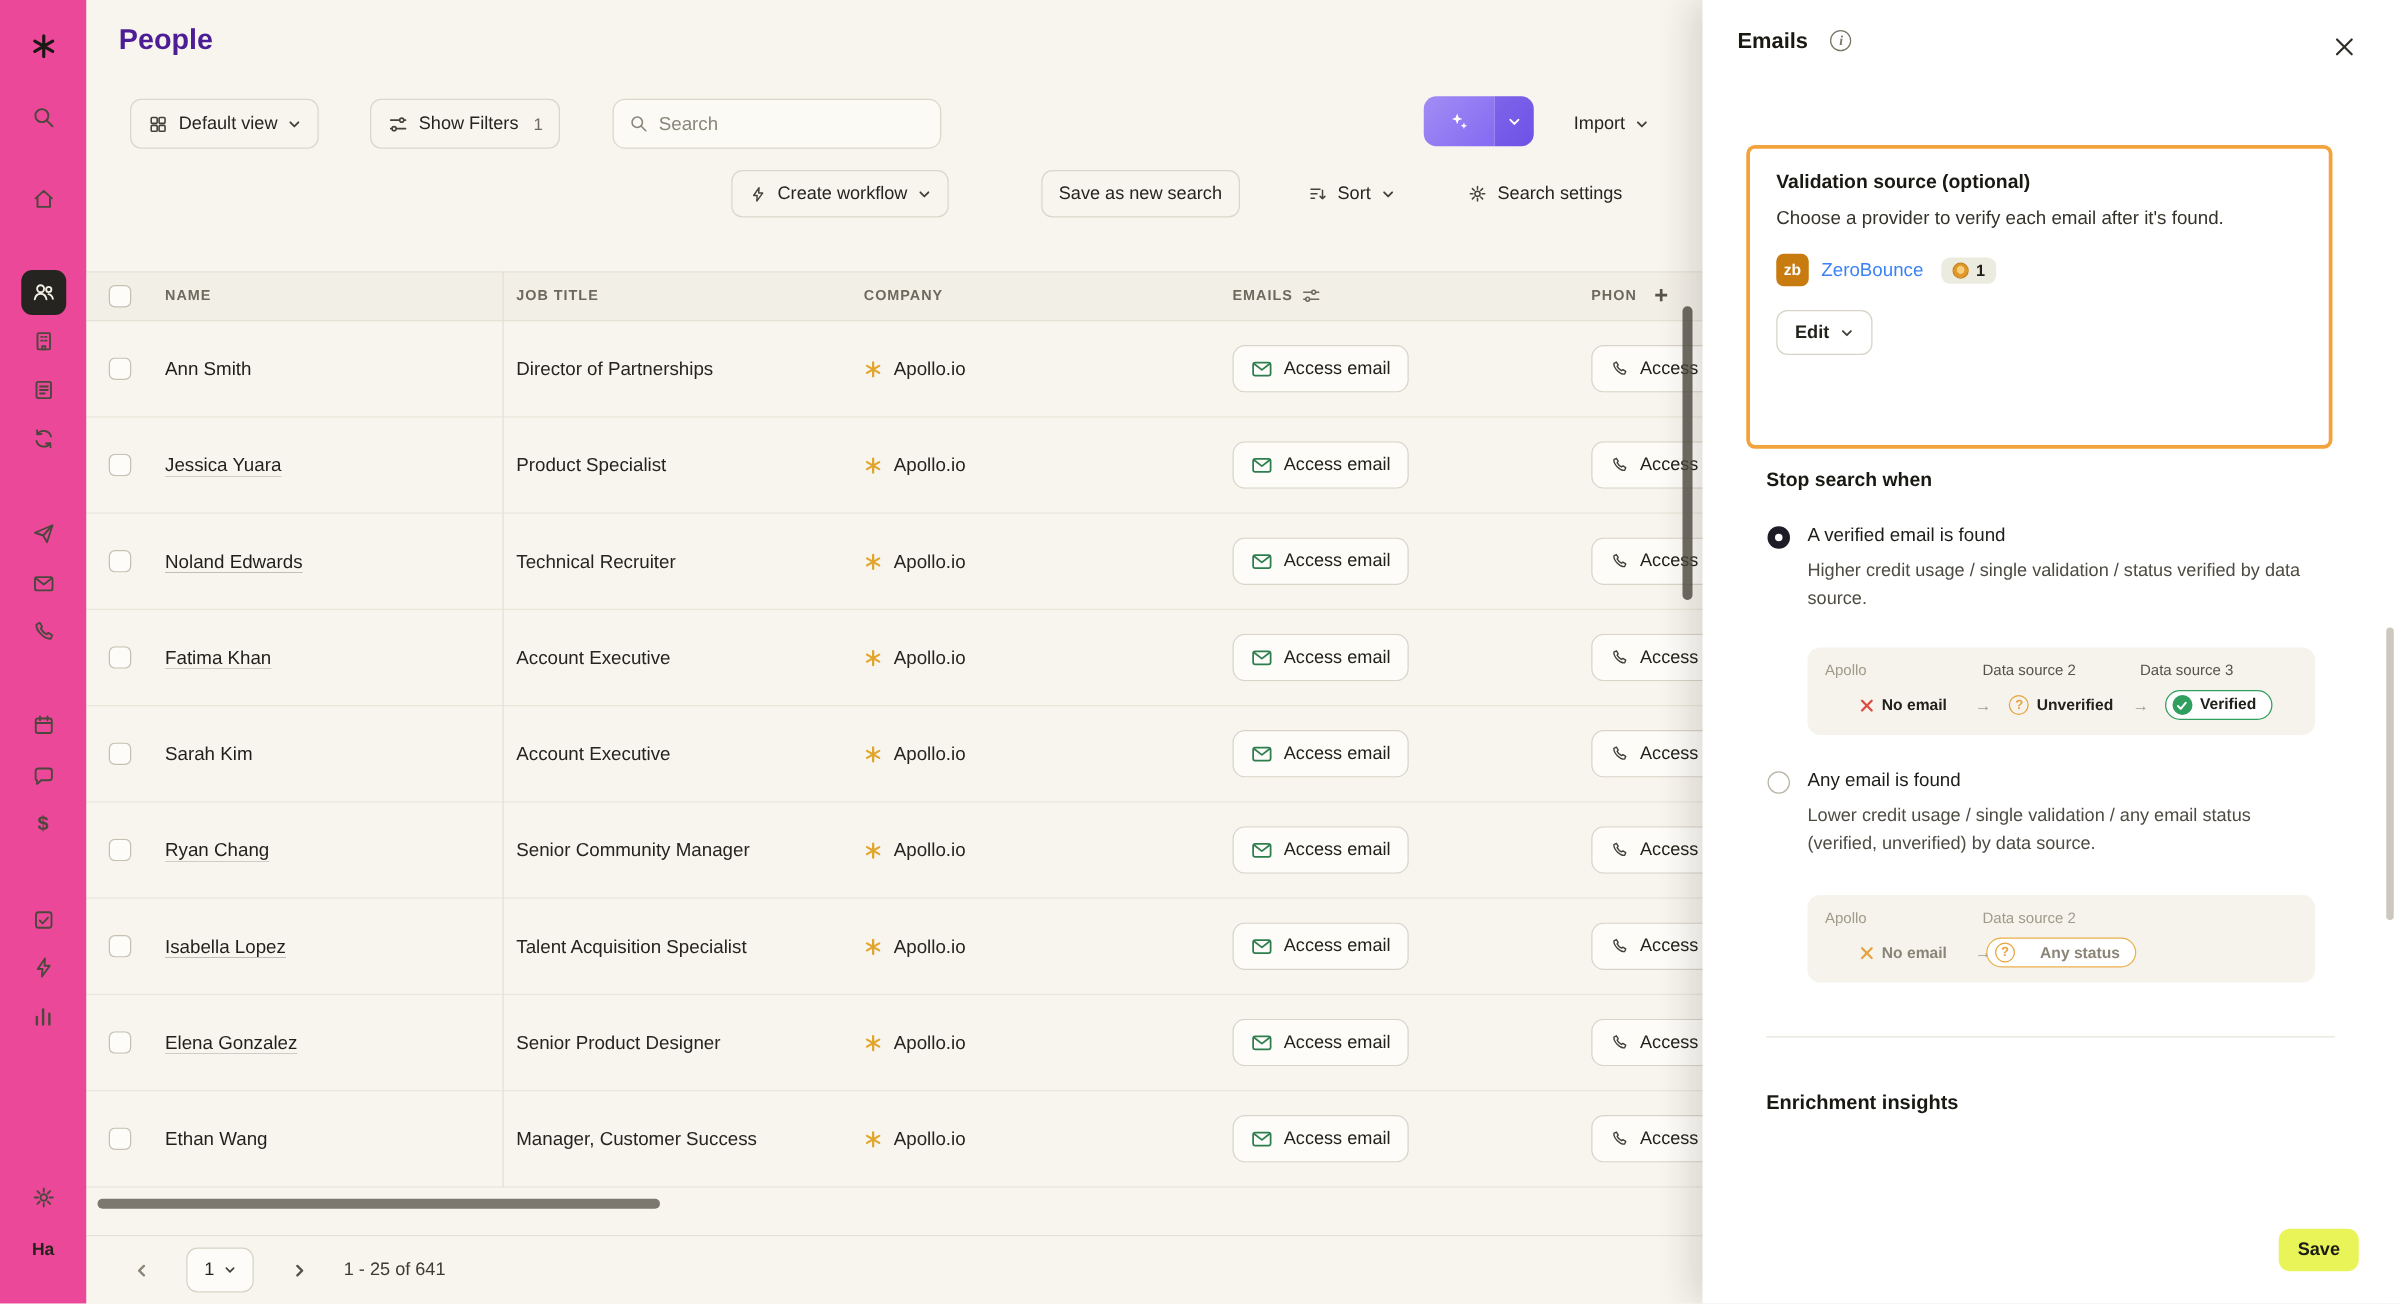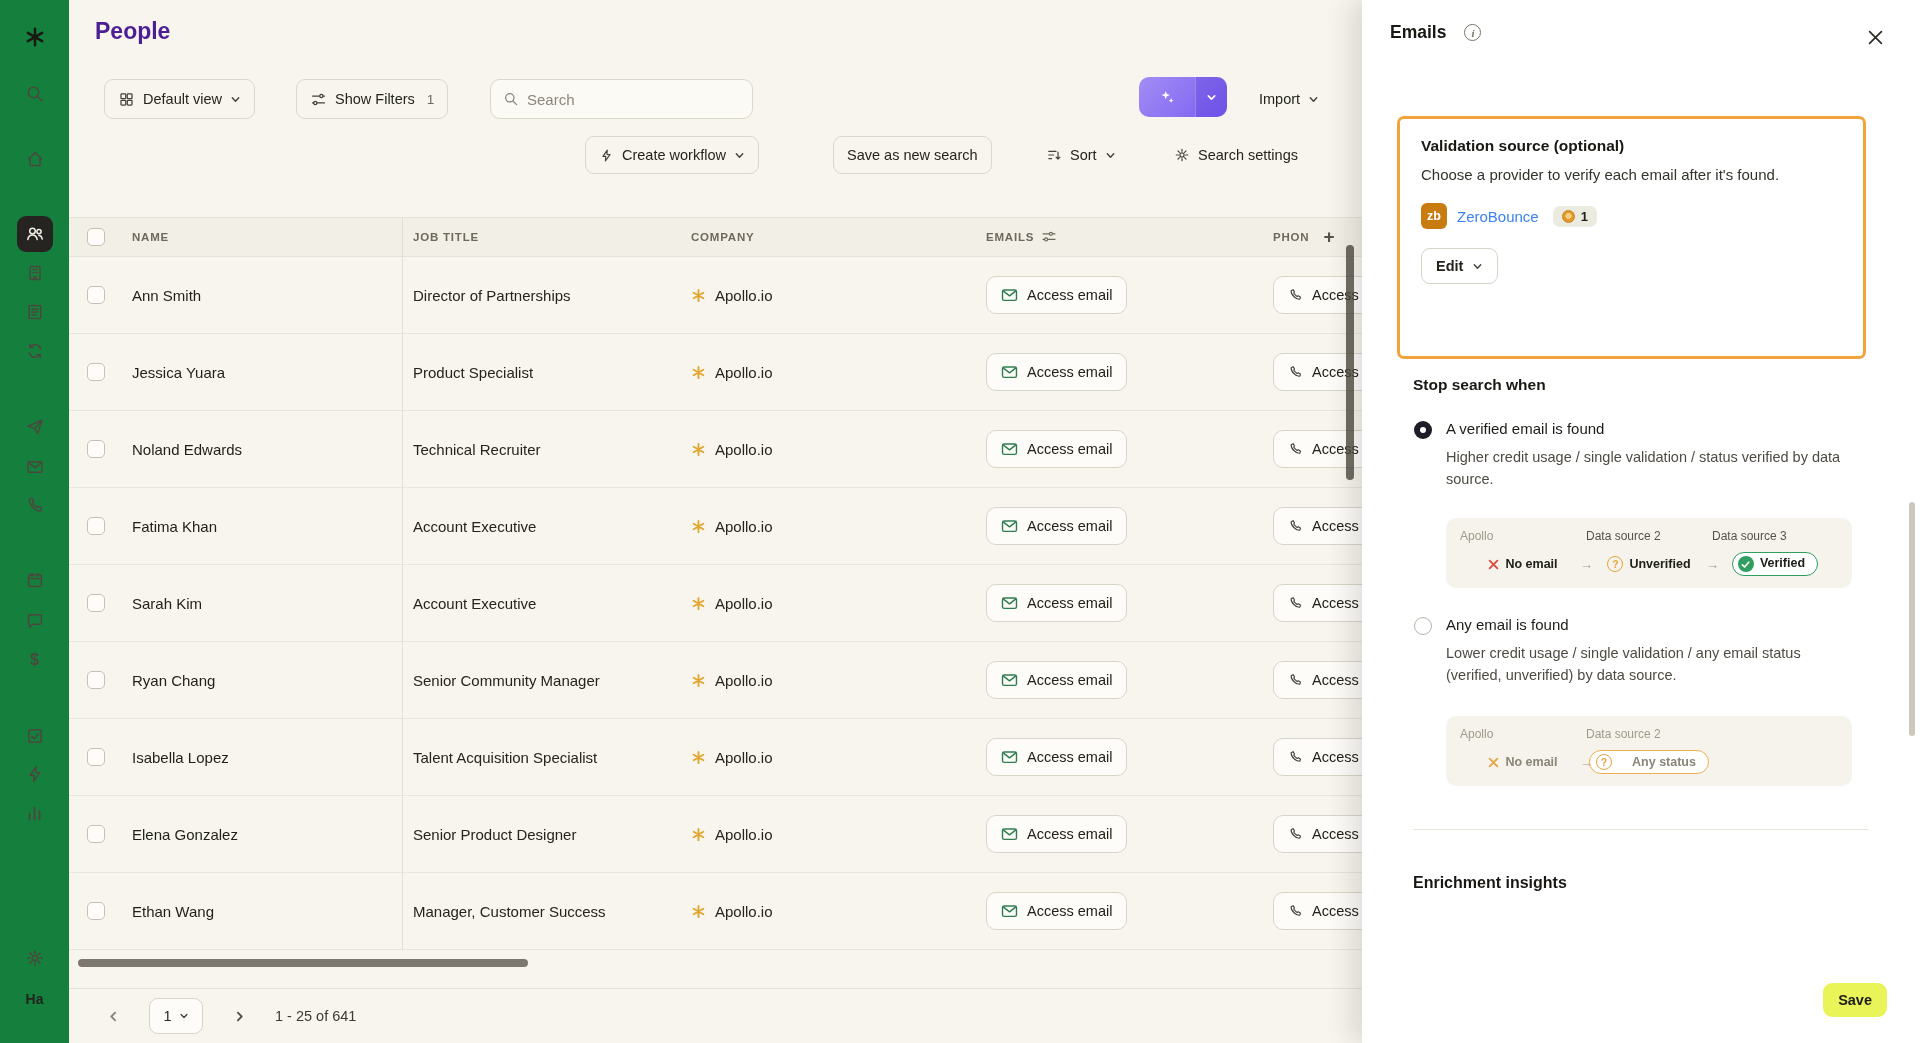--- a/index.html
+++ b/index.html
@@ -3,21 +3,21 @@
 <meta charset="utf-8">
 <style>
   *{box-sizing:border-box;margin:0;padding:0}
   html,body{width:1920px;height:1043px}
   body{font-family:"Liberation Sans","DejaVu Sans",sans-serif;background:#f7f5ee;color:#26241e;overflow:hidden}
   .app{position:relative;width:1920px;height:1043px;background:#f7f5ee;overflow:hidden}
   .abs{position:absolute}
   svg{display:block}
 
   
-  .sidebar{position:absolute;left:0;top:0;bottom:0;width:69px;background:#15803d;z-index:6}
+  .sidebar{position:absolute;left:0;top:0;bottom:0;width:69px;background:#ec4899;z-index:6}
   .sbi{position:absolute;left:50%;transform:translate(-50%,-50%);width:36px;height:36px;display:flex;align-items:center;justify-content:center;border-radius:9px;color:#4b473d}
   .sbi.active{background:#262420;color:#f2efe5}
   .dollar::before{content:"$";font-size:16px;font-weight:700;color:#4b473d}
   .avatar-txt{font-size:14px;font-weight:700;color:#23221c}
 
   
   .page-title{position:absolute;left:95px;top:18px;font-size:23px;font-weight:700;color:#4c1d95}
   .btn{display:inline-flex;align-items:center;gap:8px;border:1px solid #dcd7cb;border-radius:9px;background:#f7f5ee;color:#26241e;font-size:14.5px;font-weight:500;padding:0 13px;height:40px;white-space:nowrap}
   .btn.ghost{border-color:transparent;background:transparent}
   .btn.h38{height:38px}

